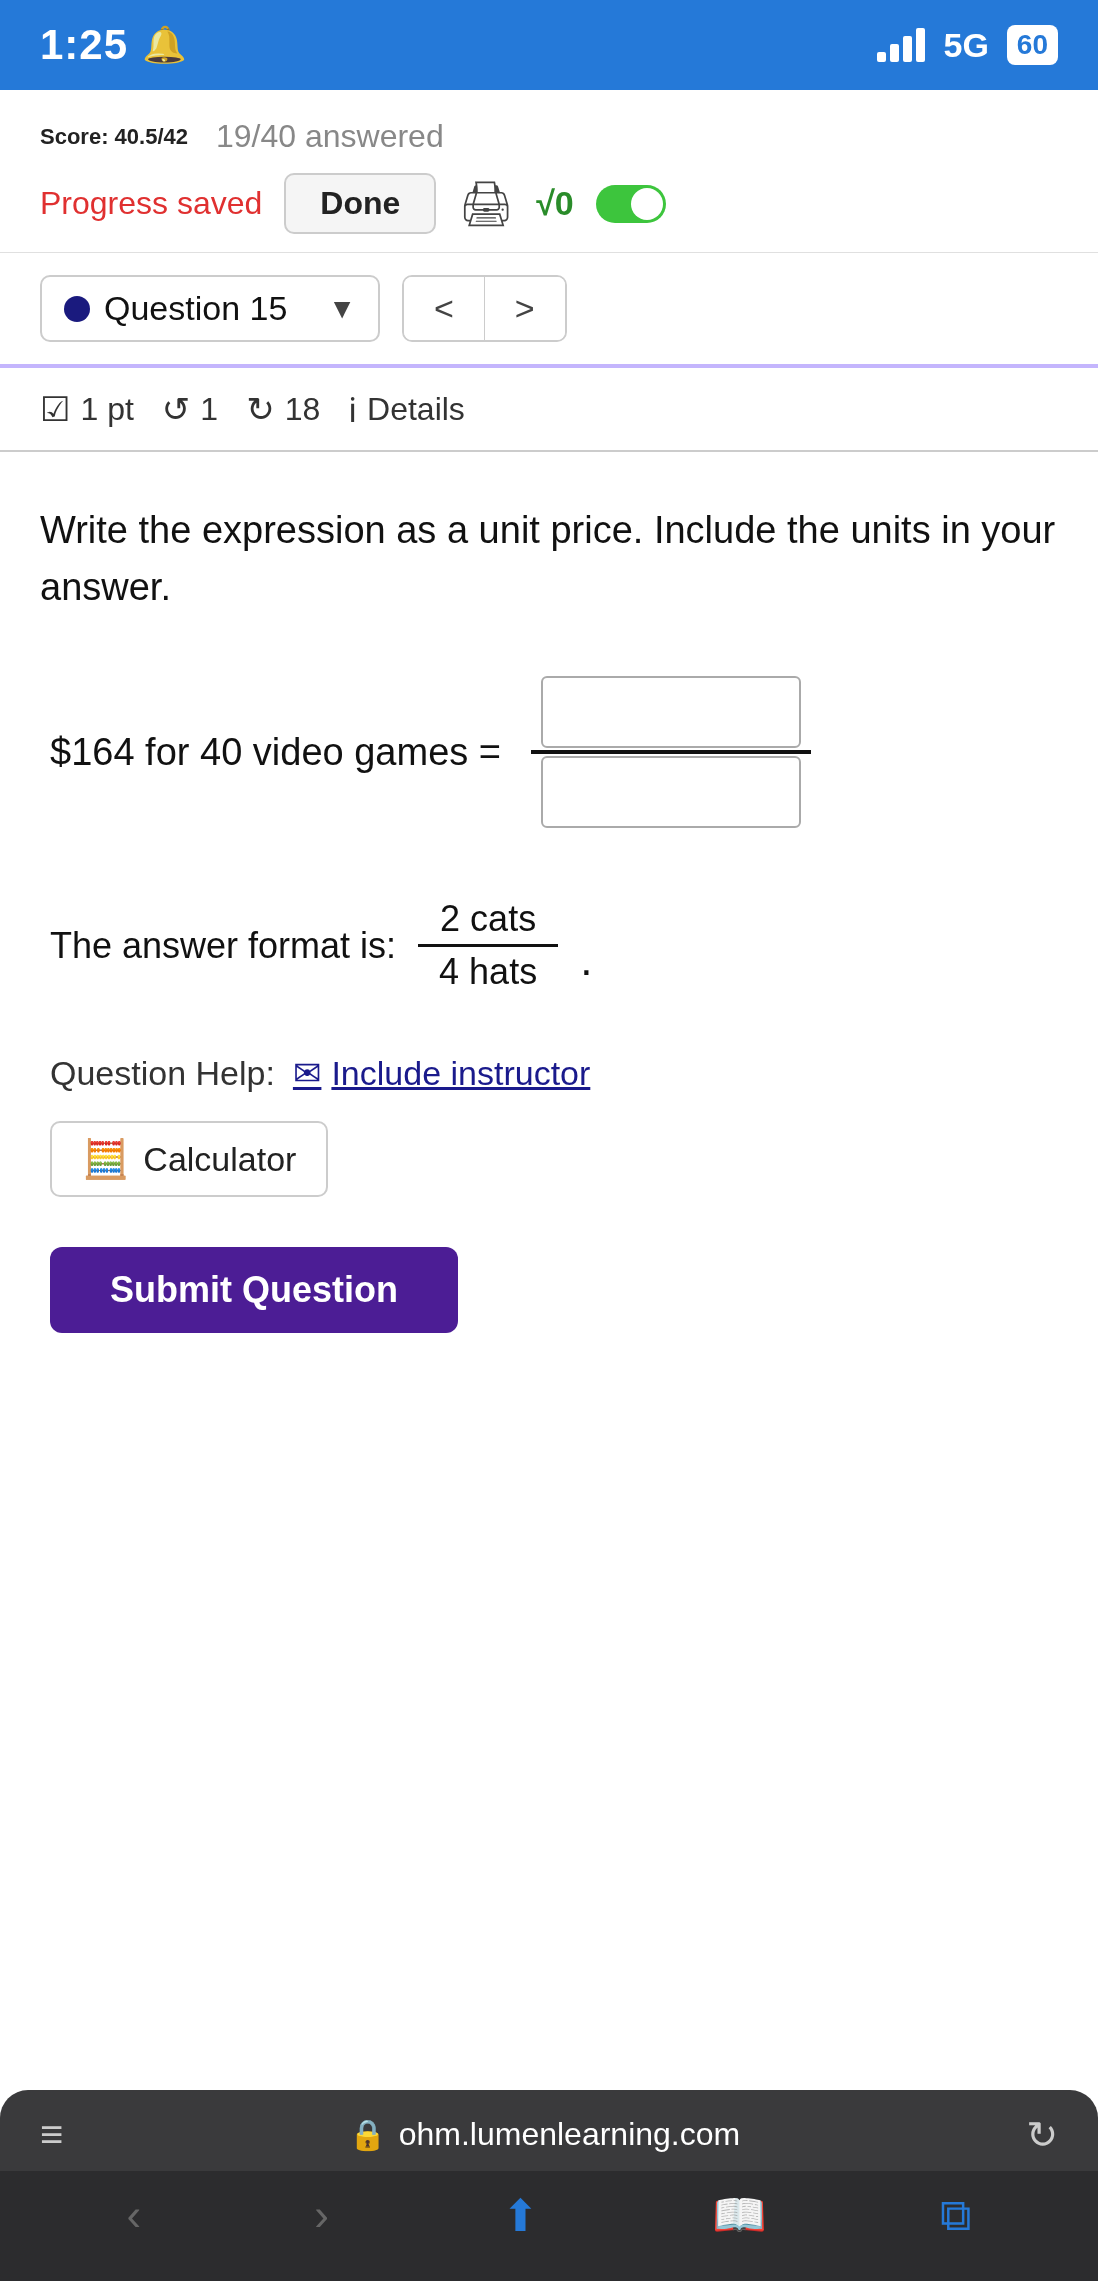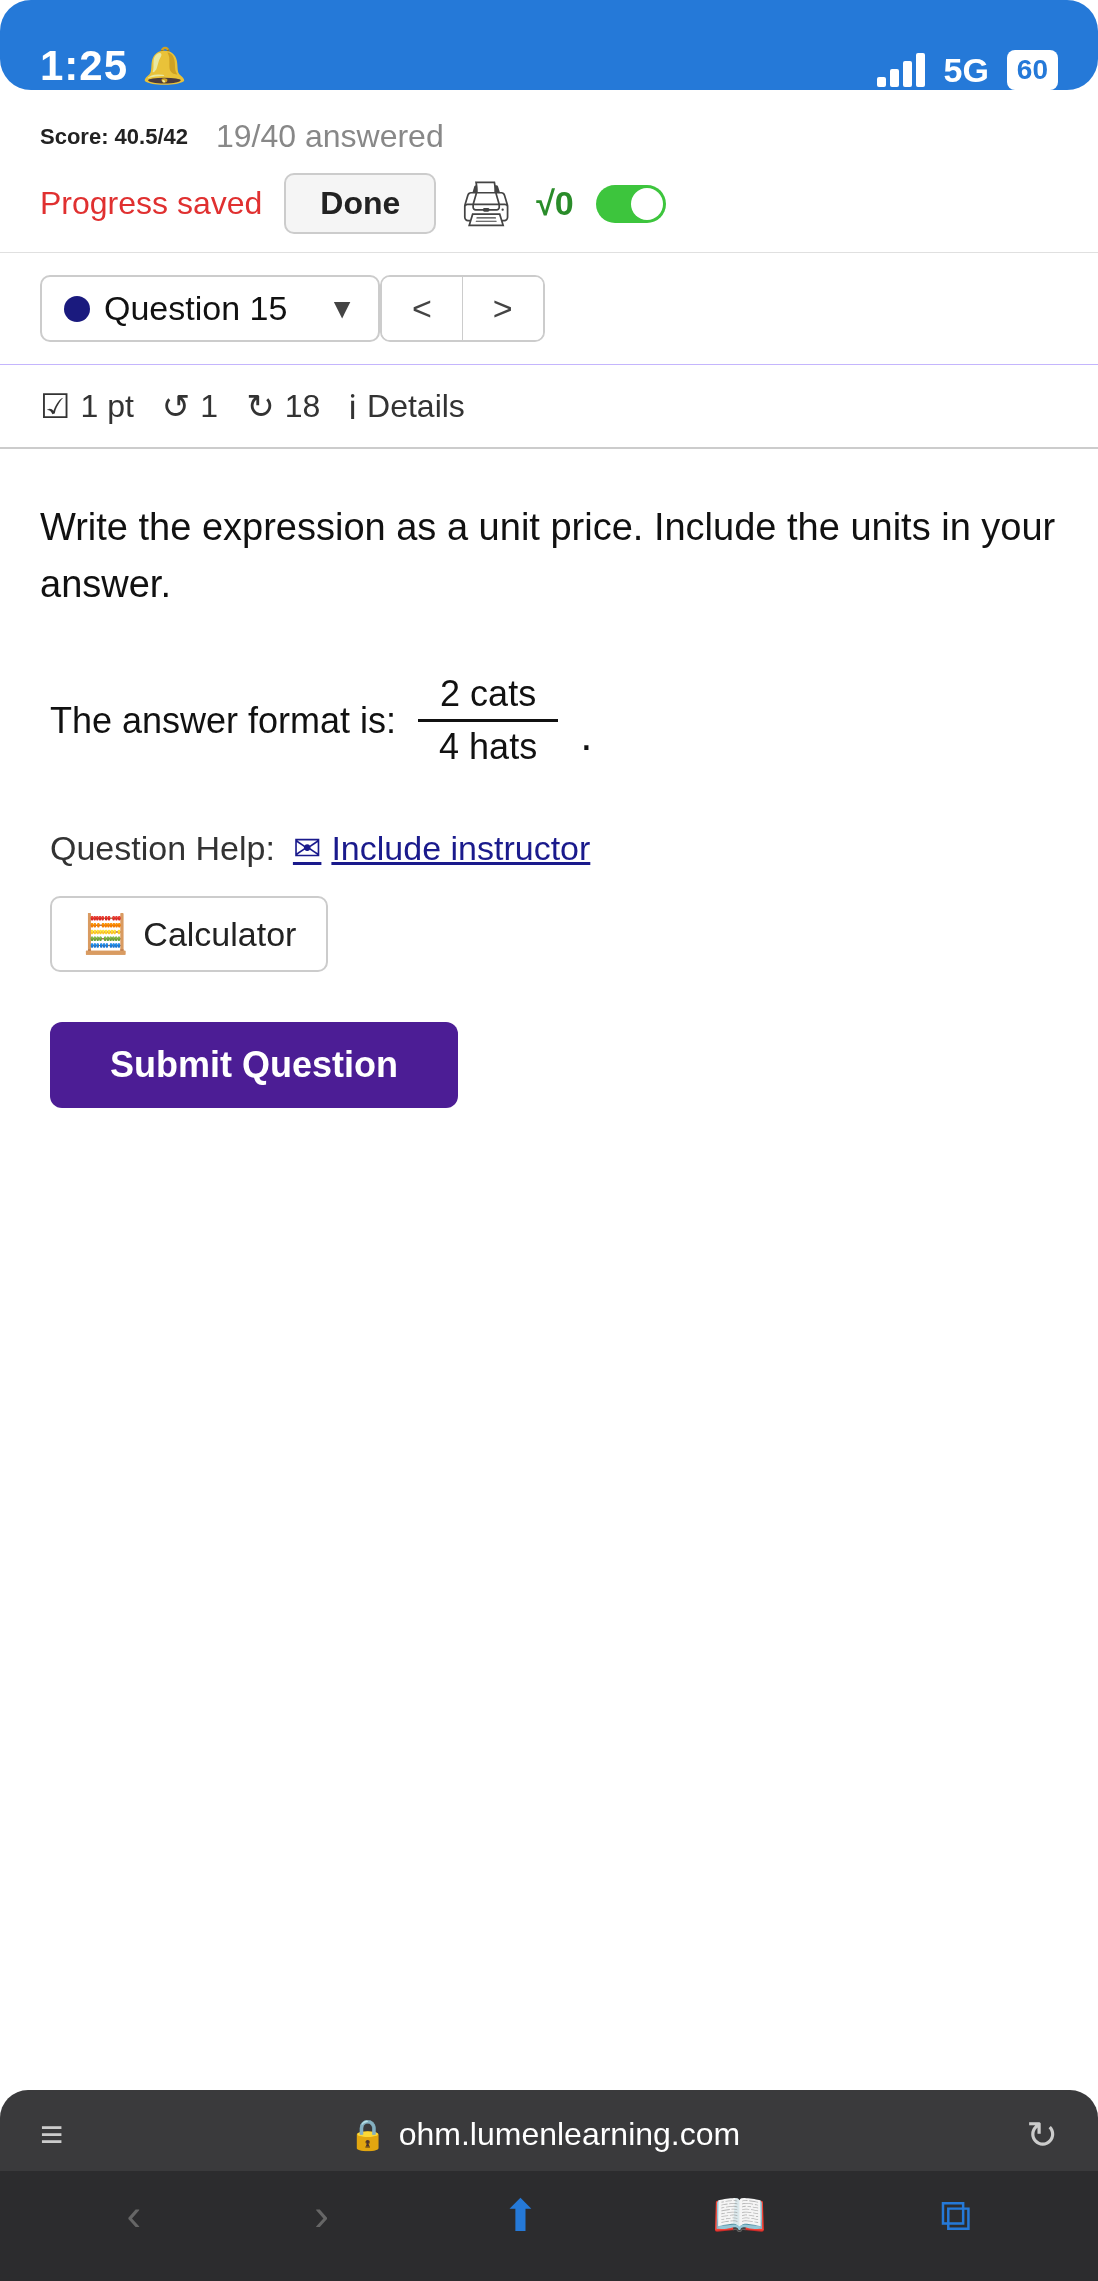--- a/index.html
+++ b/index.html
@@ -12,25 +12,24 @@
       min-height: 2281px;
       position: relative;
       overflow-x: hidden;
     }
 
     
     .status-bar {
       background: #2579d8;
       height: 90px;
       display: flex;
-      align-items: flex-end;
+      align-items: center;
       justify-content: space-between;
       padding: 0 40px;
       color: white;
-      border-radius: 31px;
     }
     .status-time {
       font-size: 42px;
       font-weight: 700;
       letter-spacing: 1px;
       display: flex;
       align-items: center;
       gap: 14px;
     }
     .bell-icon {
@@ -131,21 +130,22 @@
       position: absolute;
       top: 3px;
       right: 3px;
     }
 
     
     .question-nav {
       padding: 22px 40px;
       display: flex;
       align-items: center;
-      border-bottom: 1px solid #c4b5fd;
+      gap: 22px;
+      border-bottom: 4px solid #c4b5fd;
     }
     .question-selector {
       display: flex;
       align-items: center;
       gap: 14px;
       border: 2px solid #ccc;
       border-radius: 10px;
       padding: 12px 22px;
       min-width: 340px;
       cursor: pointer;
@@ -462,20 +462,28 @@
   <div class="meta-item">
     <span class="meta-icon">ℹ</span>
     <span>Details</span>
   </div>
 </div>
 
 <div class="question-content">
   <div class="question-text">Write the expression as a unit price. Include the units in your answer.</div>
 
   
+  <div class="fraction-problem">
+    <span class="problem-text">$164 for 40 video games =</span>
+    <div class="fraction-input">
+      <input class="fraction-input-box" type="text" style="">
+      <div class="fraction-line"></div>
+      <input class="fraction-input-box" type="text" style="">
+    </div>
+  </div>
 
   
   <div class="answer-format">
     <span class="format-text">The answer format is:</span>
     <div class="format-fraction">
       <span class="format-numerator">2 cats</span>
       <div class="format-line"></div>
       <span class="format-denominator">4 hats</span>
     </div>
     <span class="format-period">.</span>

